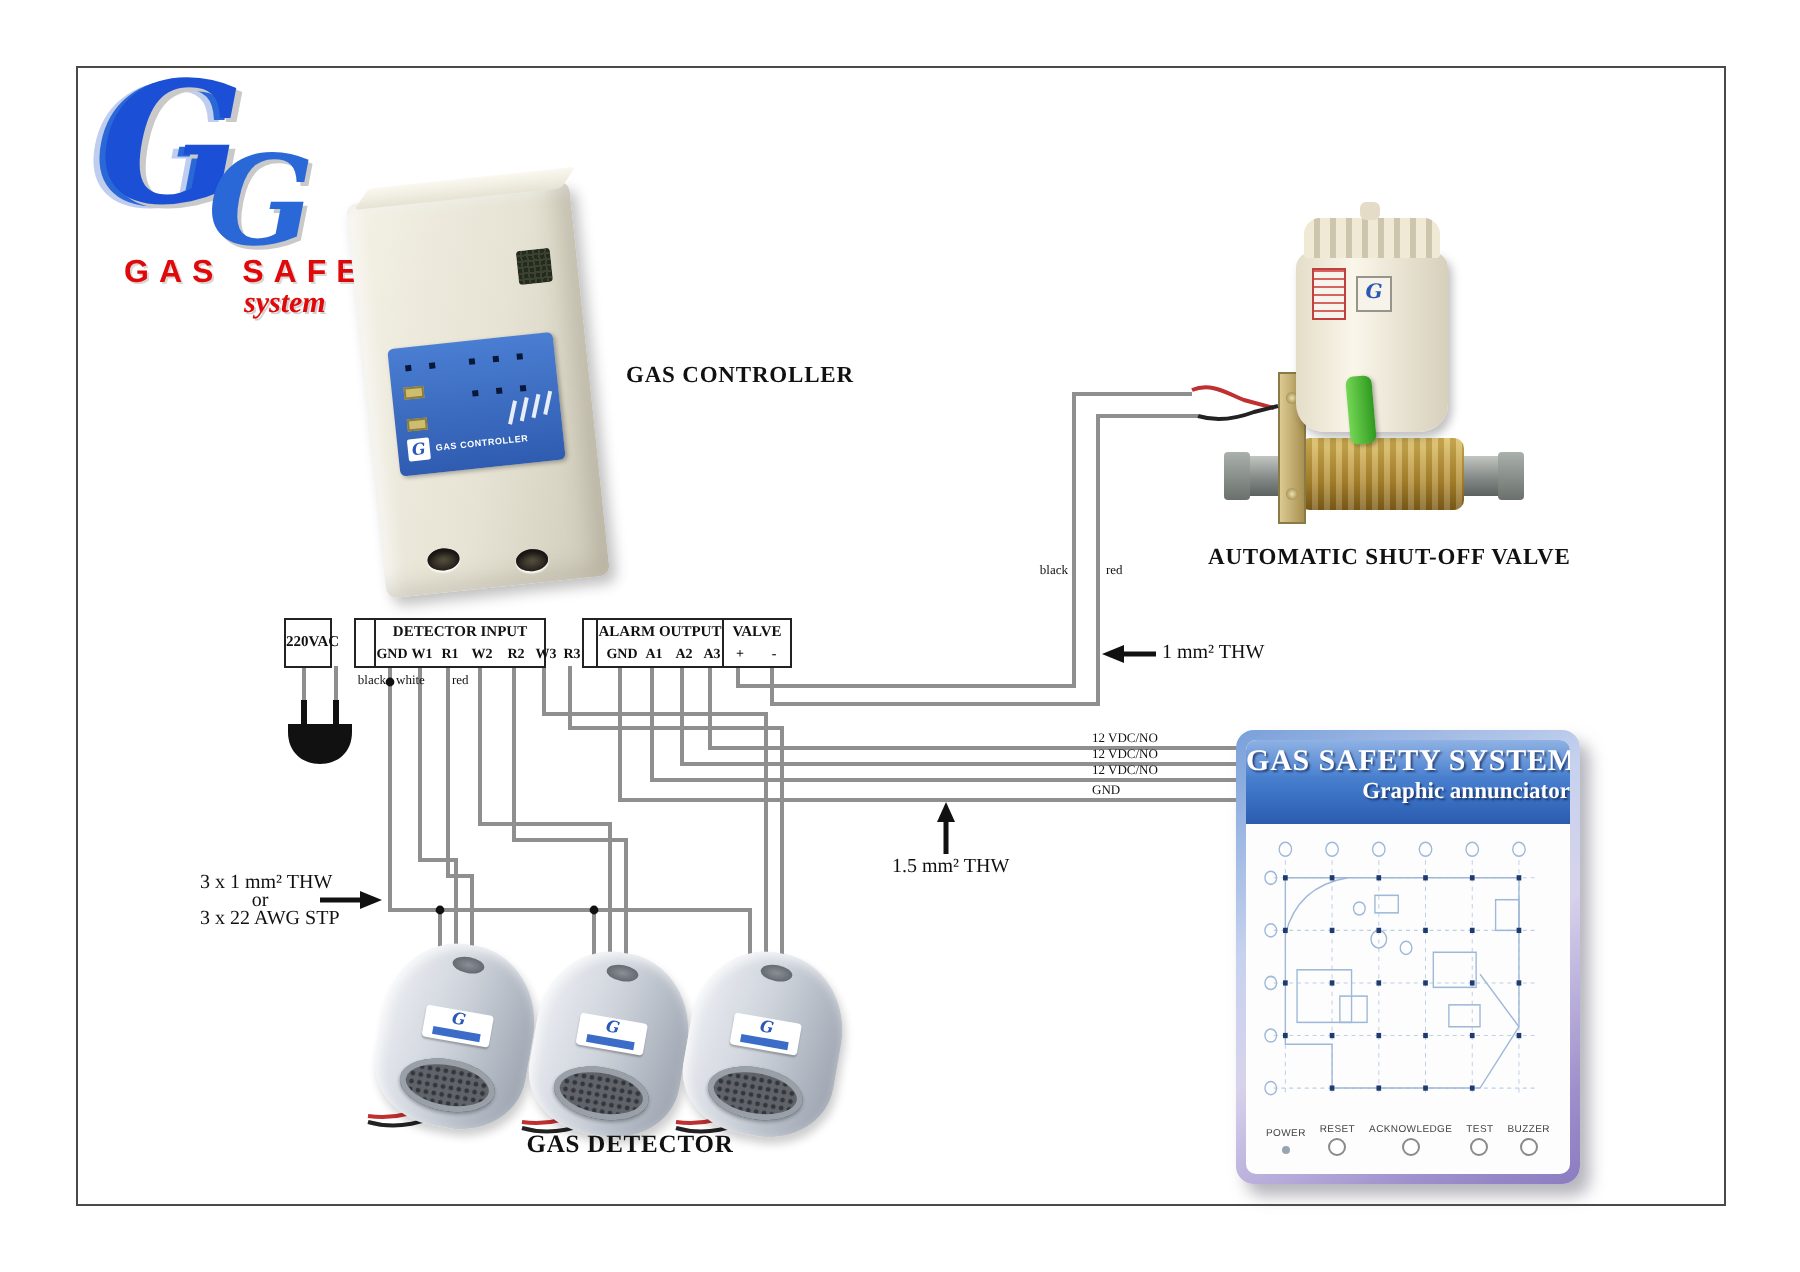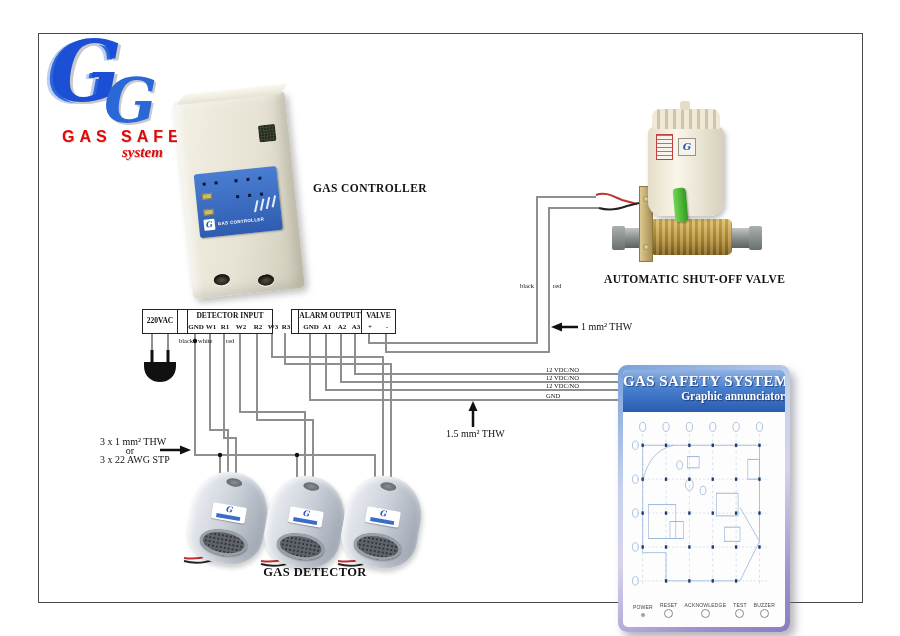--- a/index.html
+++ b/index.html
@@ -100,21 +100,21 @@
      background:radial-gradient(#8a8f96,#565b62);}
   .det-label{position:absolute;left:50%;top:33px;transform:translateX(-50%);width:34px;height:16px;background:#fff;
      border-radius:2px;box-shadow:0 1px 1px rgba(0,0,0,.25);text-align:center;}
   .det-g{font-family:"DejaVu Serif",serif;font-style:italic;font-weight:bold;font-size:8px;color:#2a58b8;line-height:9px;display:block;}
   .det-bar{display:block;margin:1px auto 0;width:24px;height:3.5px;background:#3a6cc8;}
   .det-grille{position:absolute;left:50%;bottom:8px;transform:translateX(-50%);width:48px;height:26px;border-radius:50%;
      background-color:#60646a;background-image:radial-gradient(circle at 2px 2px,#33373c 1px,transparent 1.4px);
      background-size:4px 4px;box-shadow:inset 0 0 0 3px #9aa0a8, 0 1px 2px rgba(0,0,0,.3);}
 
   
-  #annunciator{left:618px;top:365px;width:172px;height:267px;border-radius:9px;box-sizing:border-box;padding:5px;
+  #annunciator{left:618px;top:365px;width:172px;height:227px;border-radius:9px;box-sizing:border-box;padding:5px;
      background:linear-gradient(150deg,#79a0da 0%,#c6d2ee 35%,#d8d2ec 55%,#9e90cc 85%,#8a7cc0 100%);
      box-shadow:5px 6px 8px rgba(120,120,135,.55);}
   #ann-inner{width:100%;height:100%;background:#fdfdfd;border-radius:5px;display:flex;flex-direction:column;overflow:hidden;}
   #ann-header{height:42px;background:linear-gradient(180deg,#8fb2e4 0%,#477fce 45%,#2a5cb0 100%);color:#fff;}
   #ann-title{display:block;text-align:center;font-weight:bold;font-size:15px;letter-spacing:.4px;margin-top:3px;
      text-shadow:1px 1px 1px rgba(10,20,60,.6);white-space:nowrap;}
   #ann-subtitle{display:block;text-align:right;font-weight:bold;font-size:11.5px;padding-right:0;
      text-shadow:1px 1px 1px rgba(10,20,60,.6);}
   #ann-plan{flex:1;margin:5px 8px 2px 8px;}
   #ann-plan svg{width:100%;height:100%;display:block;}
@@ -231,21 +231,21 @@
     <g stroke="#111" stroke-width="2.5" fill="#111">
       <line x1="578" y1="327" x2="560" y2="327"></line>
         <polygon points="551,327 562,322.5 562,331.5" stroke="none"></polygon>
       <line x1="473" y1="427" x2="473" y2="408"></line>
         <polygon points="473,401 468.5,411 477.5,411" stroke="none"></polygon>
       <line x1="160" y1="450" x2="182" y2="450"></line>
         <polygon points="191,450 180,445.5 180,454.5" stroke="none"></polygon>
     </g>
   </svg>
 
-  <div class="cell" style="left:142px;width:36px">
+  <div class="cell" style="left:142px;width:24px">
     <span class="cell-title" style="line-height:22px">220VAC</span>
   </div>
   <div class="cell" style="left:177px;width:11px"></div>
   <div class="cell" style="left:187px;width:86px">
     <span class="cell-title">DETECTOR INPUT</span>
     <span class="term" style="left:8px">GND</span>
     <span class="term" style="left:23px">W1</span>
     <span class="term" style="left:37px">R1</span>
     <span class="term" style="left:53px">W2</span>
     <span class="term" style="left:70px">R2</span>

